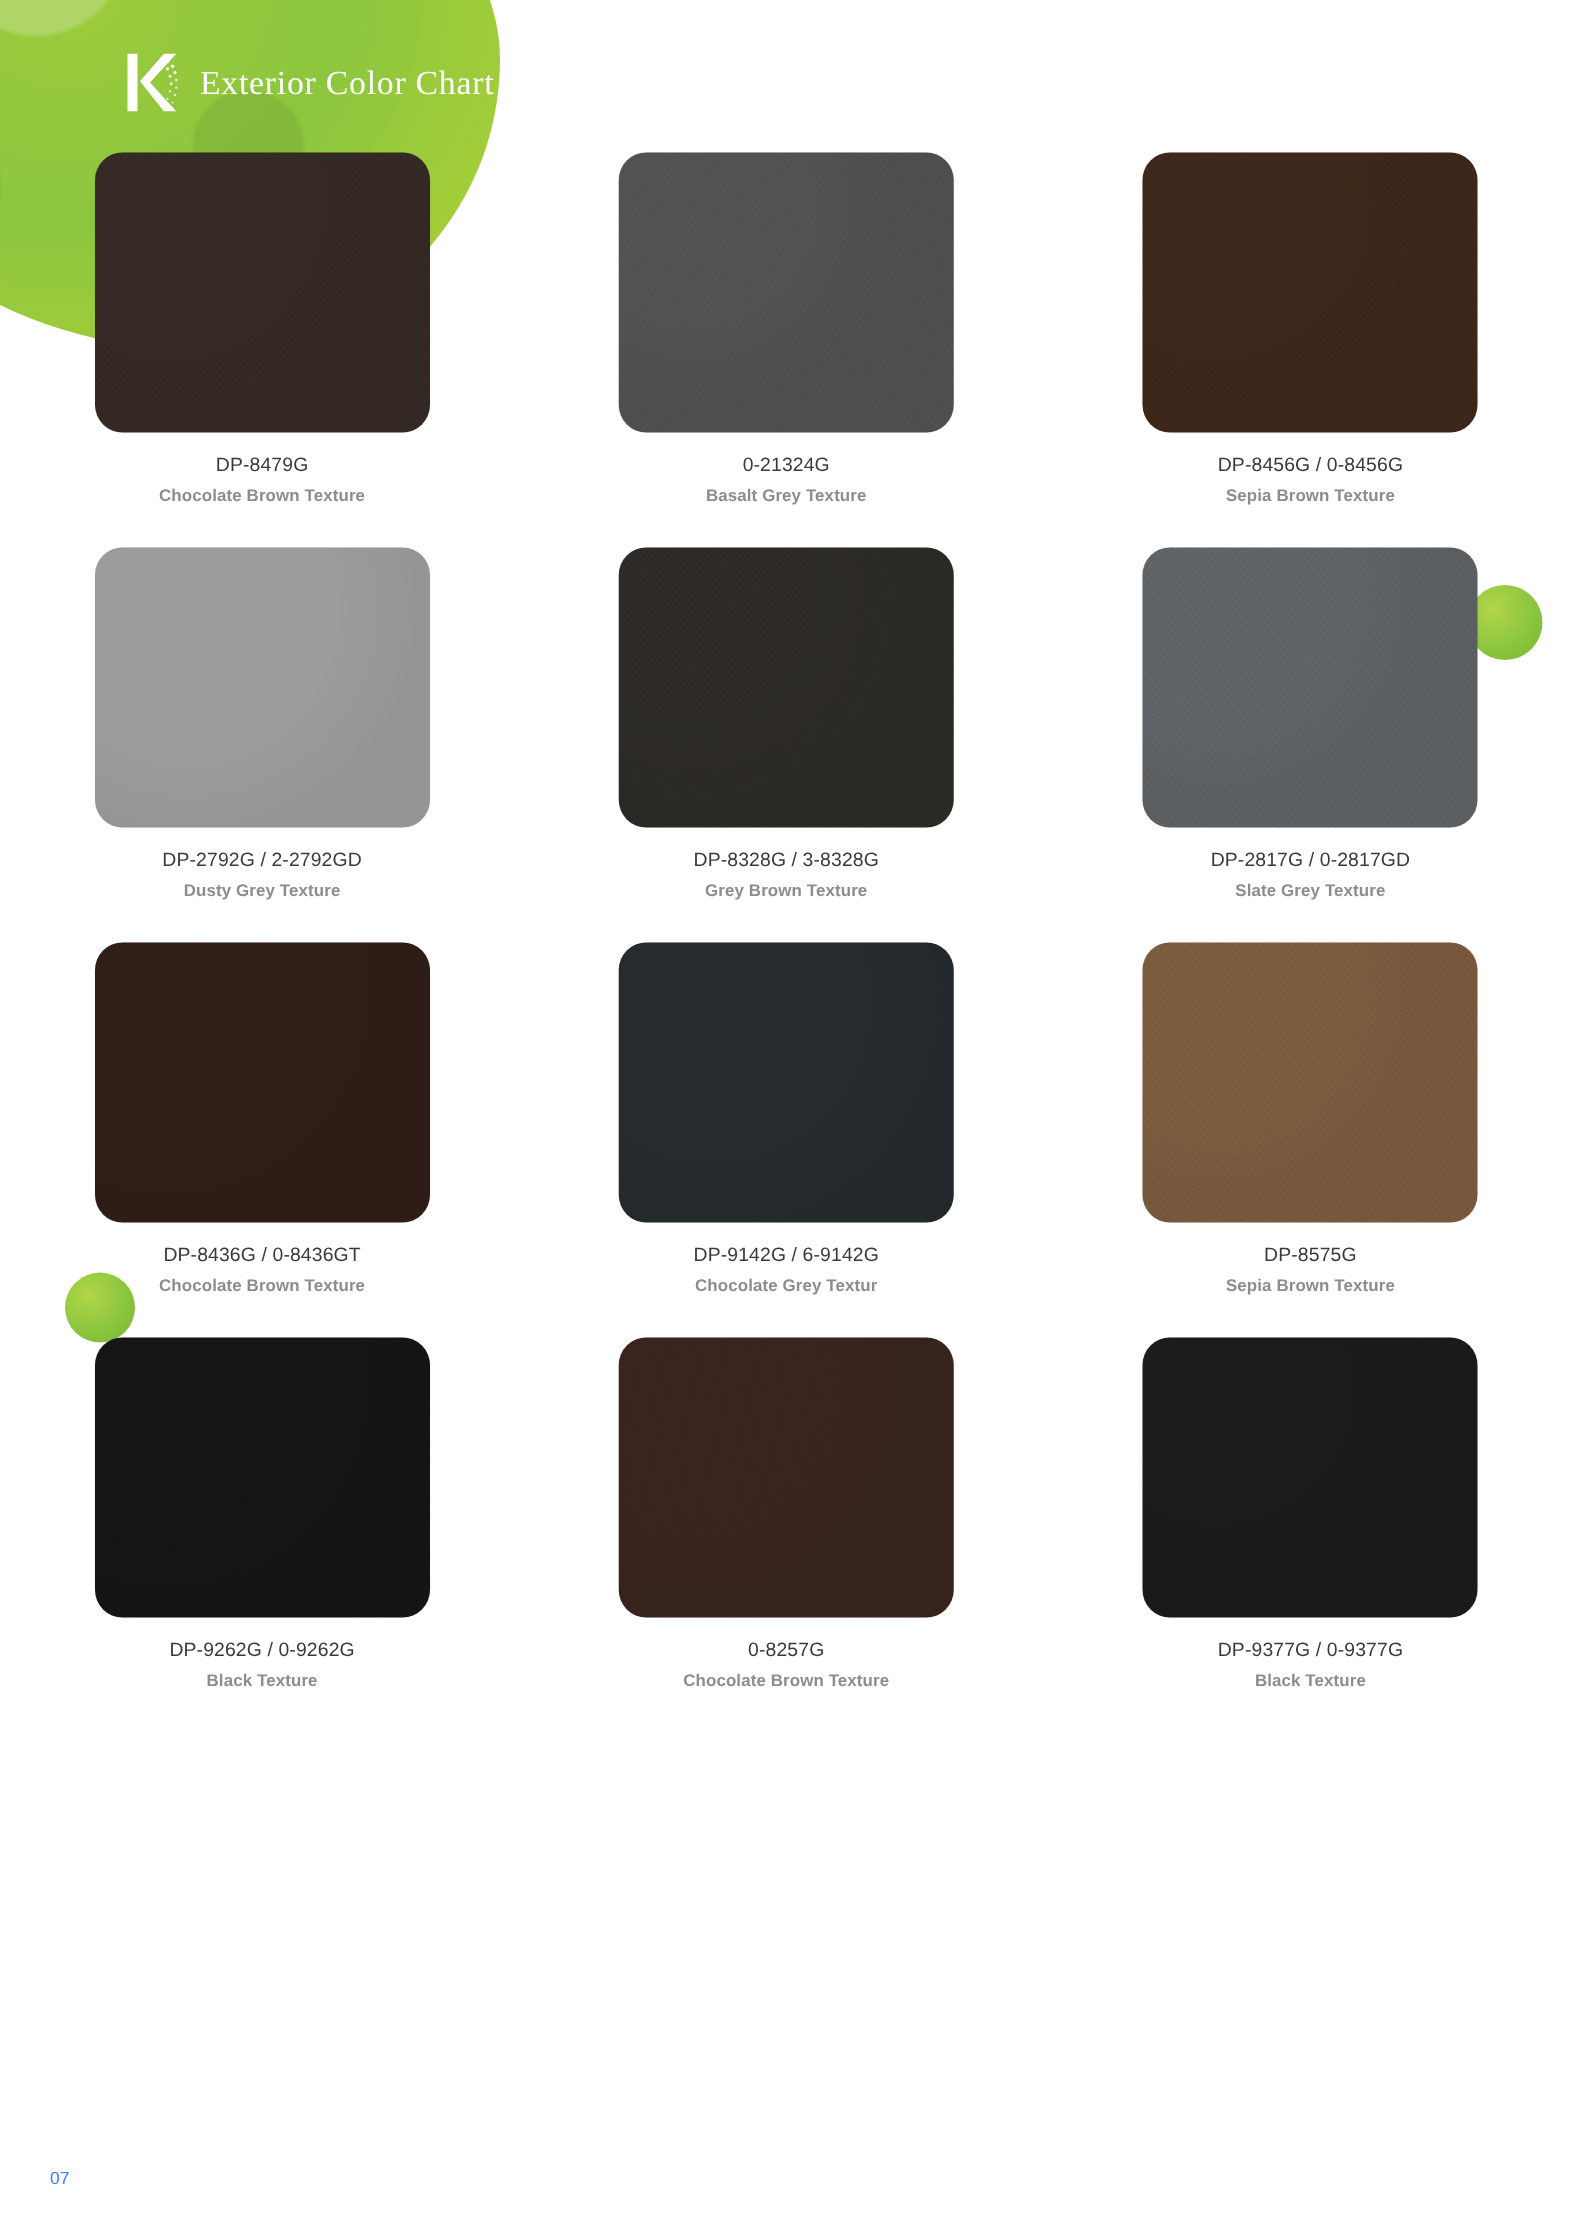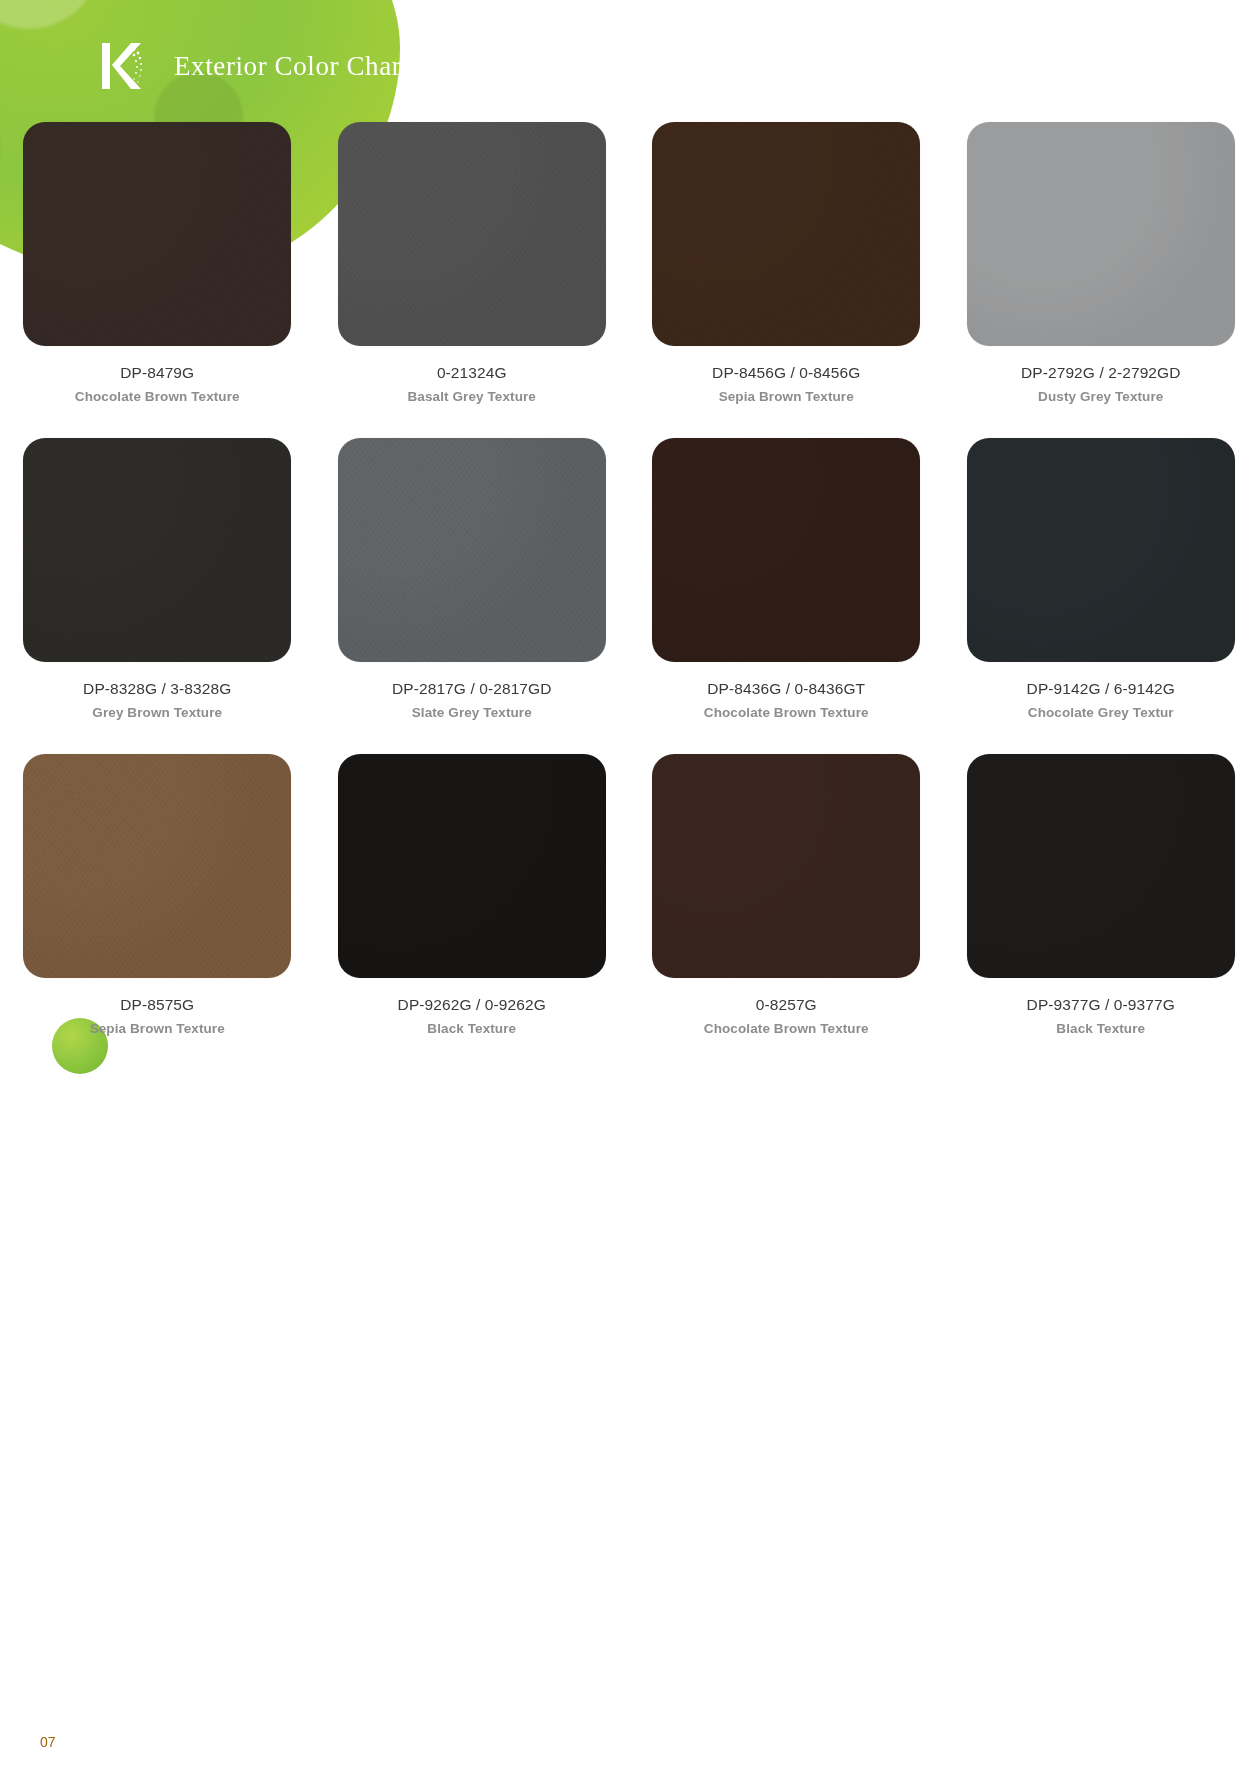--- a/index.html
+++ b/index.html
@@ -17,37 +17,37 @@
     background:
       radial-gradient(circle at 30% 25%, rgba(255,255,255,.22) 0 14%, rgba(0,0,0,0) 15%),
       radial-gradient(circle at 62% 62%, rgba(0,0,0,.07) 0 10%, rgba(0,0,0,0) 11%),
       radial-gradient(circle at 16% 70%, rgba(0,0,0,.06) 0 8%, rgba(0,0,0,0) 9%),
       radial-gradient(circle at 80% 18%, rgba(255,255,255,.18) 0 9%, rgba(0,0,0,0) 10%),
       radial-gradient(ellipse at 35% 35%, #9ccb3b 0%, #8cc63f 45%, #a4ce38 78%, #b6d63a 100%);
     border-radius:48% 52% 45% 55% / 50% 46% 54% 50%;
   }
 
   
-  #brand{position:absolute;left:100px;top:40px;display:flex;align-items:center;gap:28px;z-index:5;}
+  #brand{position:absolute;left:100px;top:40px;display:flex;align-items:center;gap:14px;z-index:5;}
   #logo-k{width:46px;height:52px;display:block;}
   #brand-title{
     font-family:"Liberation Serif", serif;
     font-size:27px;color:#ffffff;letter-spacing:.6px;white-space:nowrap;
   }
 
   
   .accent-dot{position:absolute;border-radius:50%;
     background:radial-gradient(circle at 34% 32%, #b2d648 0%, #8cc63f 55%, #76b52e 100%);}
   #dot-right{right:24px;top:468px;width:60px;height:60px;z-index:2;}
   #dot-left{left:52px;top:1018px;width:56px;height:56px;z-index:2;}
 
   
   #grid{
     position:absolute;left:0;top:122px;width:1258px;
-    display:grid;grid-template-columns:repeat(4,1fr);
+    display:grid;grid-template-columns:repeat(3,1fr);
     z-index:3;
   }
   .cell{display:flex;flex-direction:column;align-items:center;height:316px;}
   .swatch{
     width:268px;height:224px;border-radius:22px;position:relative;overflow:hidden;
     box-shadow:0 0 0 .5px rgba(0,0,0,.04);
   }
   .swatch::after{
     content:"";position:absolute;inset:0;border-radius:22px;
     background:
@@ -64,21 +64,21 @@
     letter-spacing:.1px;white-space:nowrap;
   }
   .desc{
     margin-top:7px;font-size:13.5px;color:#8d8d8d;font-weight:700;
     letter-spacing:.1px;white-space:nowrap;
   }
 
   
   #page-number{
     position:absolute;left:40px;bottom:40px;
-    font-size:14px;color:#a16207;z-index:5;
+    font-size:14px;color:#3b82f6;z-index:5;
   }
 </style>
 </head>
 <body>
 
 <div id="blob-wrap">
   <div id="blob"></div>
 </div>
 
 <div id="brand">

